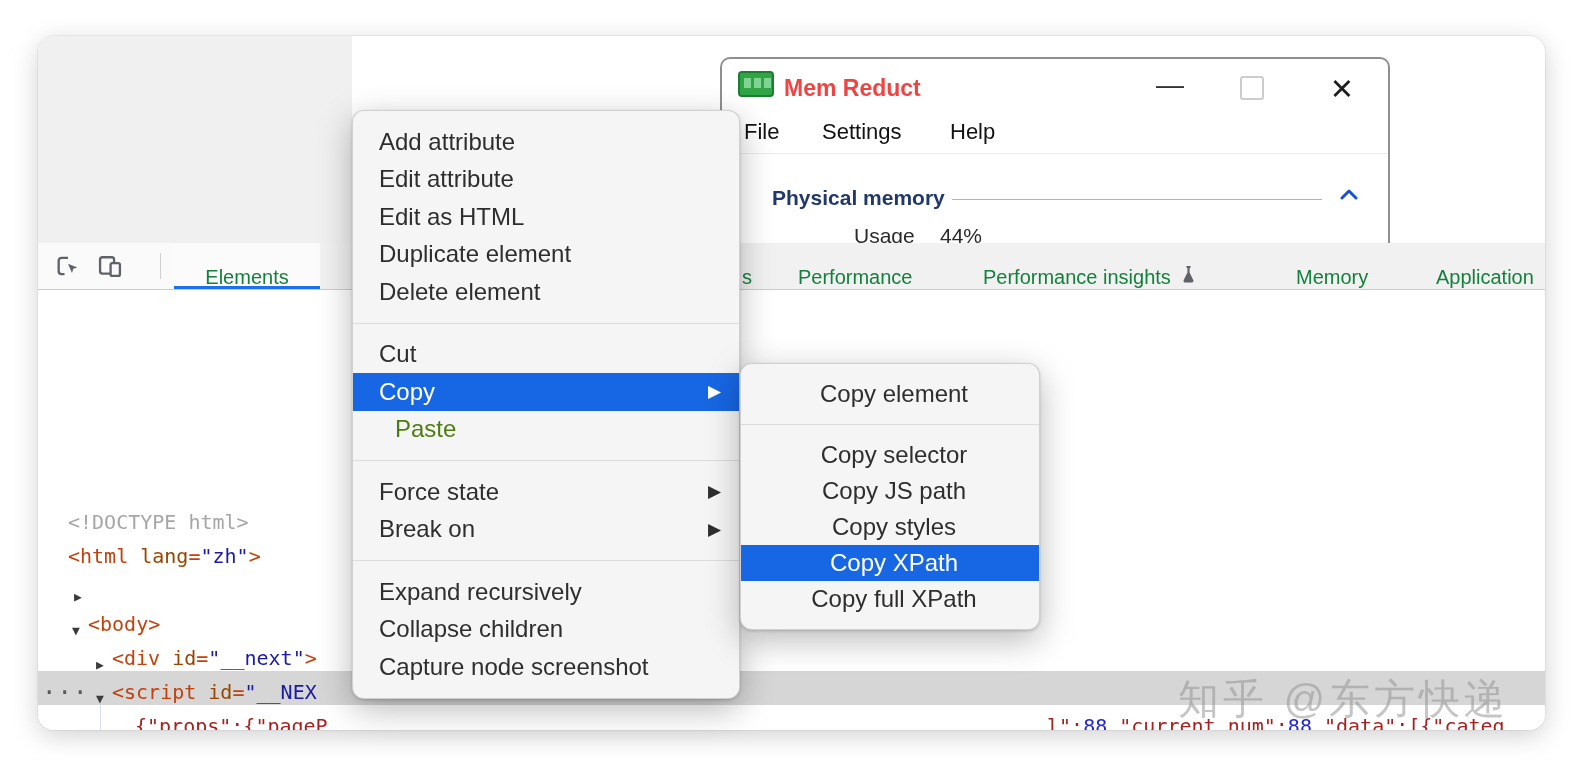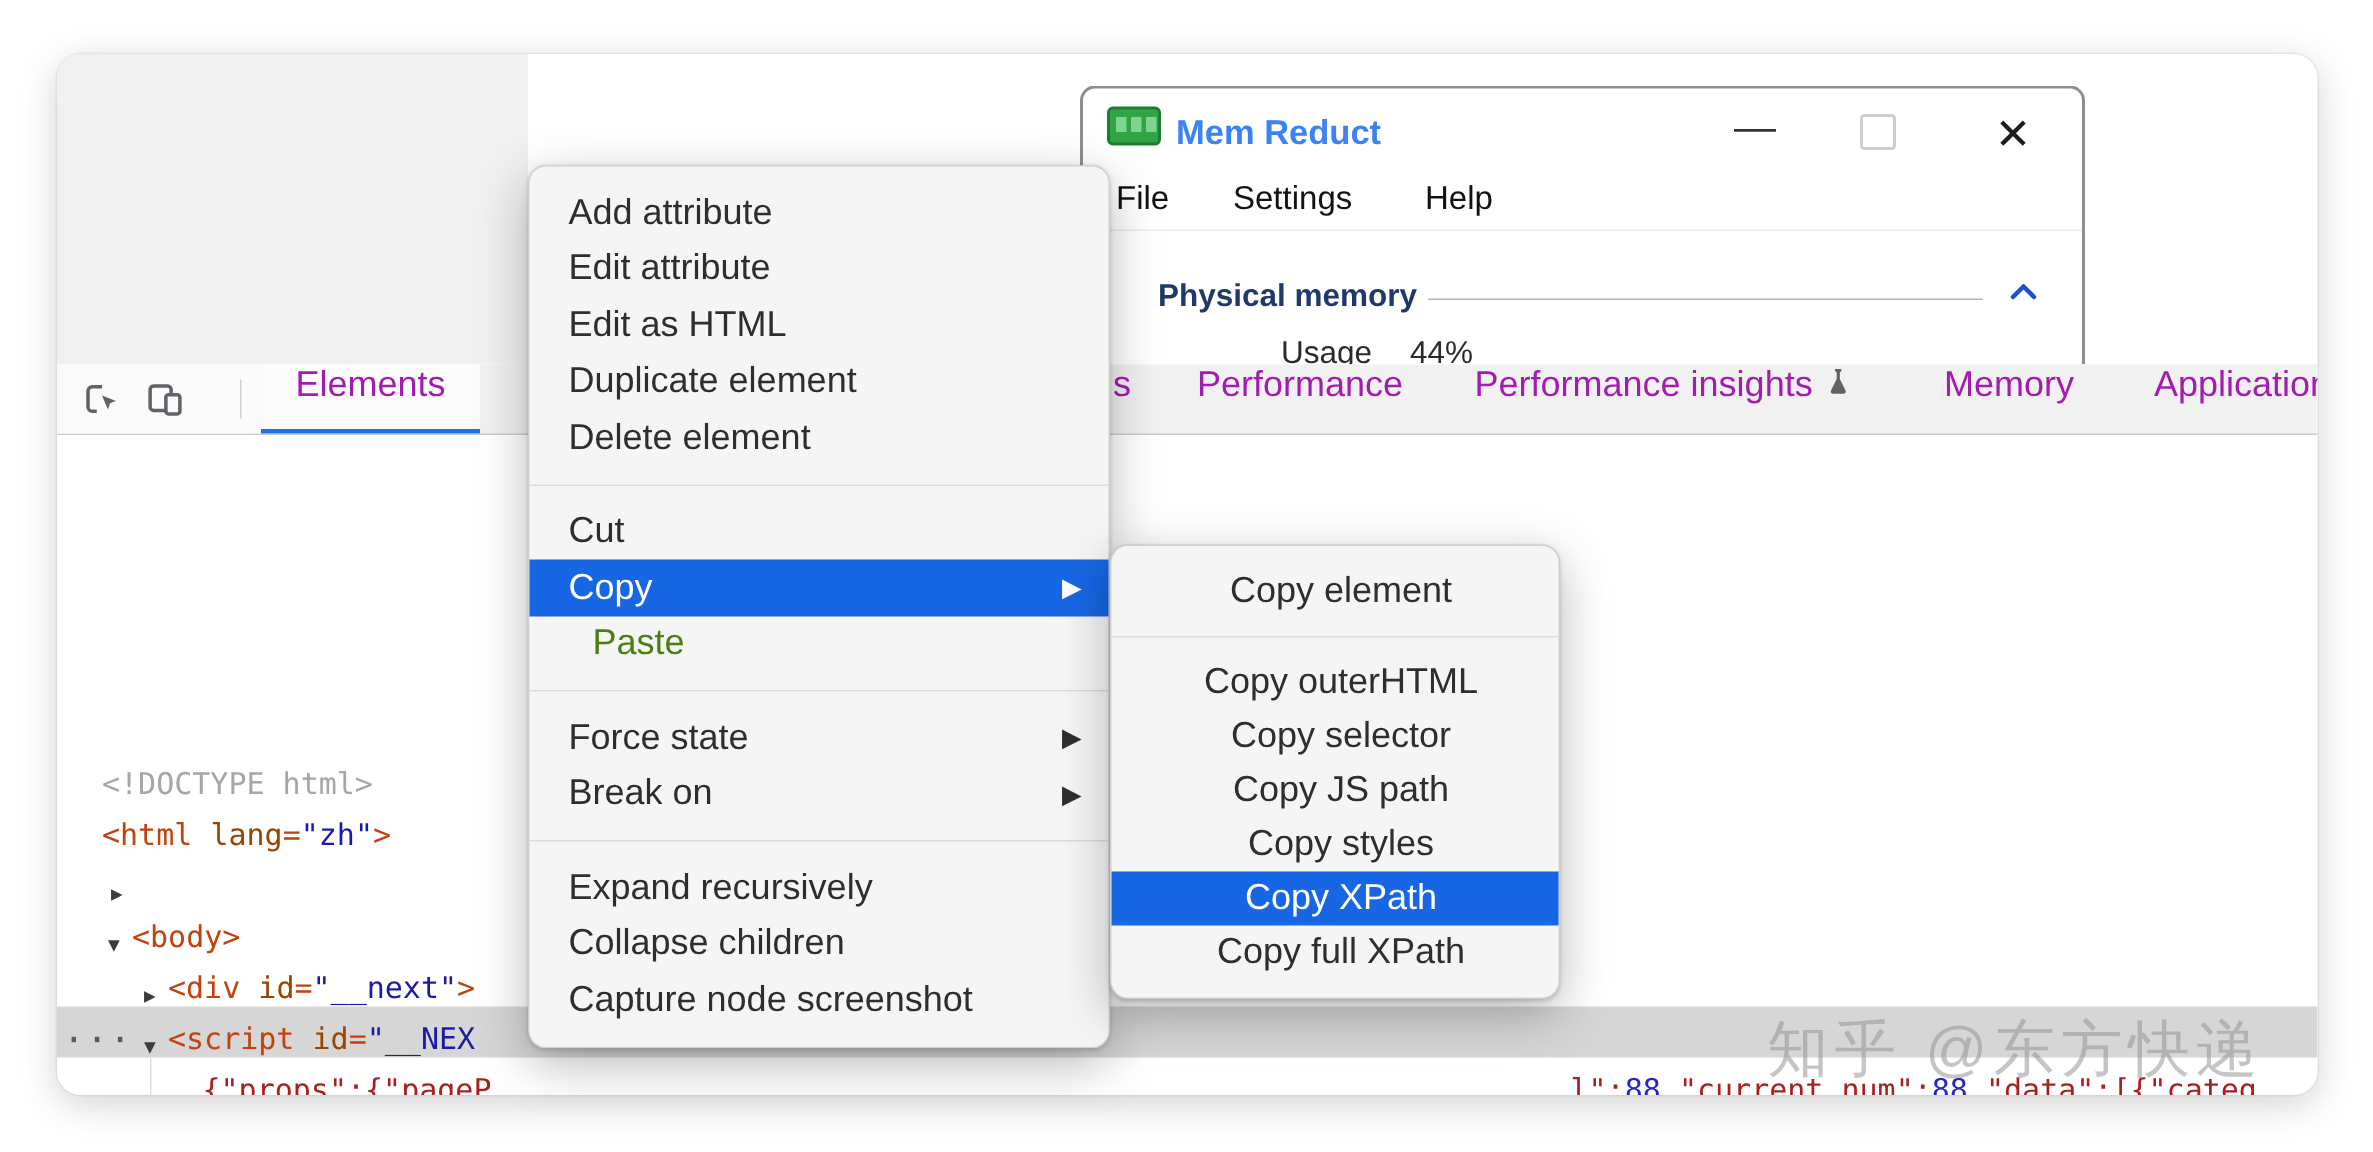--- a/index.html
+++ b/index.html
@@ -17,38 +17,38 @@
   .gray-block{position:absolute;left:0;top:0;width:314px;height:207px;background:#f0f0f1;}
   
   .mr-win{
     position:absolute;left:682px;top:21px;width:670px;height:186px;
     background:#fff;border:2px solid #8f8f8f;border-bottom:none;
     border-radius:10px 10px 0 0;overflow:hidden;box-sizing:border-box;
   }
   .mr-titlebar{position:absolute;left:0;top:0;width:100%;height:50px;}
   .mr-ico{position:absolute;left:16px;top:12px;width:36px;height:26px;background:#31a546;border:2px solid #1d7d33;border-radius:4px;box-sizing:border-box;}
   .mr-ico i{position:absolute;left:4px;top:5px;width:7px;height:10px;background:#7fd393;box-shadow:10px 0 0 #7fd393,20px 0 0 #7fd393;}
-  .mr-title{position:absolute;left:62px;top:16px;font-size:23px;font-weight:600;color:#3b82f6;}
+  .mr-title{position:absolute;left:62px;top:16px;font-size:23px;font-weight:600;color:#ef4444;}
   .mr-min{position:absolute;left:430px;top:10px;width:36px;font-size:28px;color:#333;text-align:center;}
   .mr-max{position:absolute;left:518px;top:17px;width:20px;height:20px;border:2.5px solid #cdcdcd;border-radius:3px;}
   .mr-close{position:absolute;left:602px;top:13px;width:36px;font-size:29px;color:#1d1d1d;text-align:center;}
   .mr-menubar{position:absolute;left:0;top:52px;width:100%;height:42px;border-bottom:1px solid #ebebeb;}
   .mr-menu-item{position:absolute;top:8px;font-size:22px;color:#121212;}
   .mr-group-label{position:absolute;left:50px;top:127px;font-size:21px;color:#21386b;font-weight:600;}
   .mr-group-line{position:absolute;left:230px;top:140px;width:370px;height:1px;background:#a9b6cb;}
   .mr-chevron{position:absolute;left:618px;top:129px;}
   .mr-usage-label{position:absolute;left:132px;top:165px;font-size:21px;color:#2a2a2a;}
   .mr-usage-value{position:absolute;left:218px;top:165px;font-size:21px;color:#2a2a2a;}
   
   .devtools{position:absolute;left:0;top:207px;width:100%;height:487px;background:#fff;}
   .tabbar{position:absolute;left:0;top:0;width:100%;height:47px;background:#f1f1f2;border-bottom:1px solid #c9ccd1;box-sizing:border-box;}
   .tb-icons{position:absolute;left:0;top:0;width:136px;height:46px;background:#fafafa;}
   .tb-ic{position:absolute;top:9px;width:28px;height:28px;}
   .tb-sep{position:absolute;left:122px;top:10px;width:1px;height:26px;background:#cfcfcf;}
-  .tab{position:absolute;top:0;height:46px;display:flex;align-items:flex-start;font-size:24px;color:#a21caf;white-space:nowrap;}
+  .tab{position:absolute;top:0;height:46px;display:flex;align-items:flex-end;font-size:20px;color:#15803d;white-space:nowrap;}
   .tab.active{left:136px;width:146px;justify-content:center;background:#fbfbfb;}
   .tab.active::after{content:"";position:absolute;left:0;bottom:0;width:100%;height:3px;background:#1a73e8;}
   .tab .flask{margin-left:9px;}
   
   .mono{font-family:"DejaVu Sans Mono",monospace;}
   .sel-band{position:absolute;left:0;top:428px;width:100%;height:34px;background:#d6d6d6;}
   .indent-guide{position:absolute;left:62px;top:462px;width:1px;height:232px;background:#d9dfe7;}
   .gutter-dots{position:absolute;left:4px;top:436px;font-size:24px;color:#5a5a5a;letter-spacing:1px;}
   .tree-row{position:absolute;height:34px;font-size:20px;line-height:30px;white-space:pre;}
   .tree-arrow{position:absolute;font-size:13px;color:#3c3c3c;top:7px;}
@@ -223,23 +223,20 @@
       <span>Capture node screenshot</span>
     </div>
   </div>
 
 <div id="sub" class="menu menu-sub">
     <div class="mi">
       <span>Copy element</span>
     </div>
     <div class="msep"></div>
     <div class="mi">
-      <span>Copy outerHTML</span>
-    </div>
-    <div class="mi">
       <span>Copy selector</span>
     </div>
     <div class="mi">
       <span>Copy JS path</span>
     </div>
     <div class="mi">
       <span>Copy styles</span>
     </div>
     <div class="mi hl">
       <span>Copy XPath</span>

